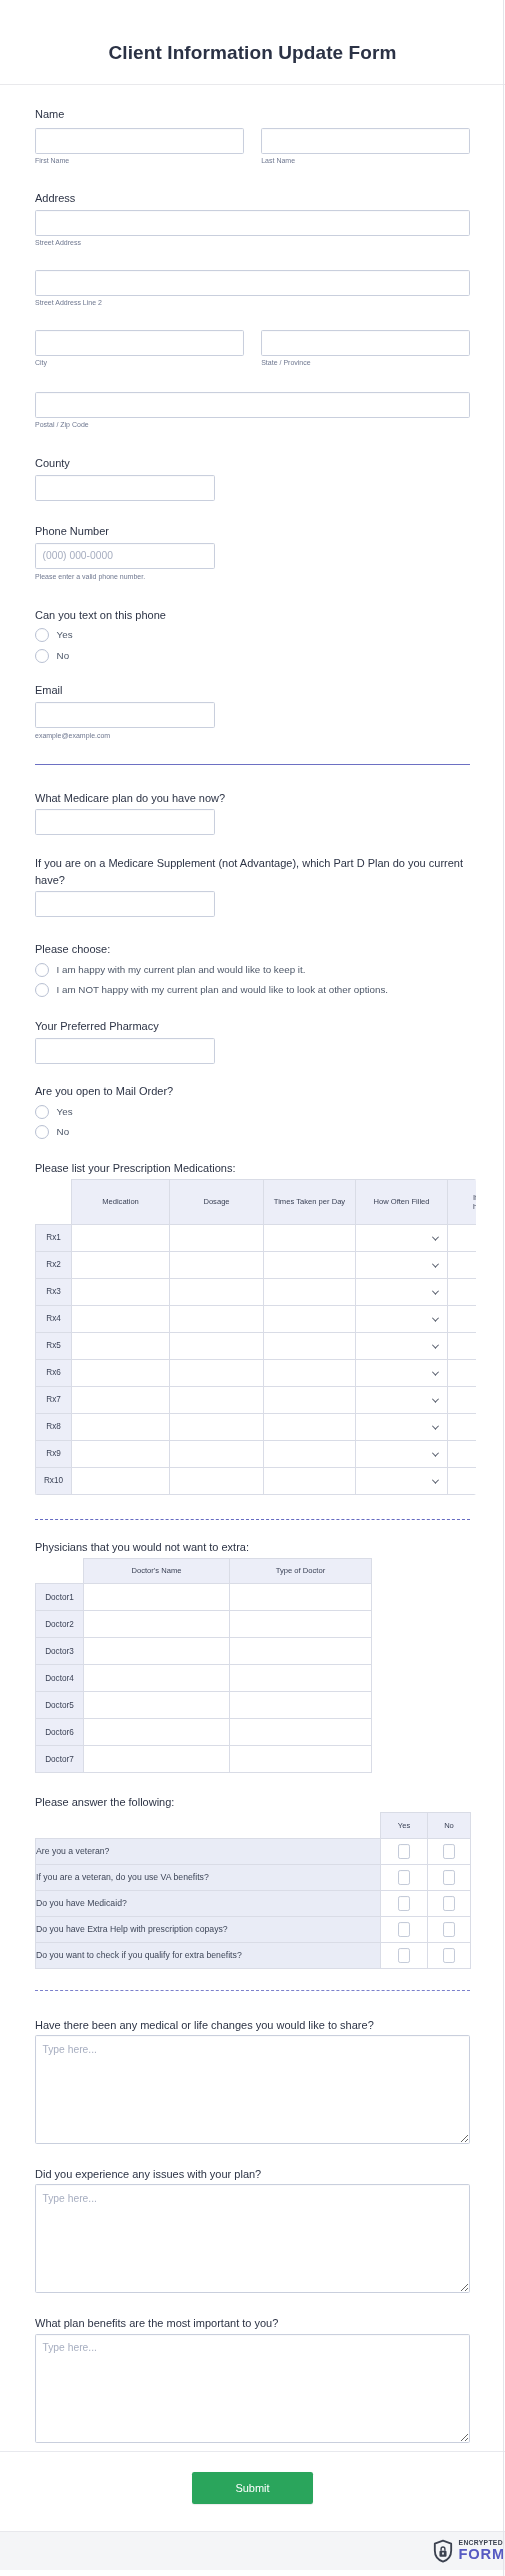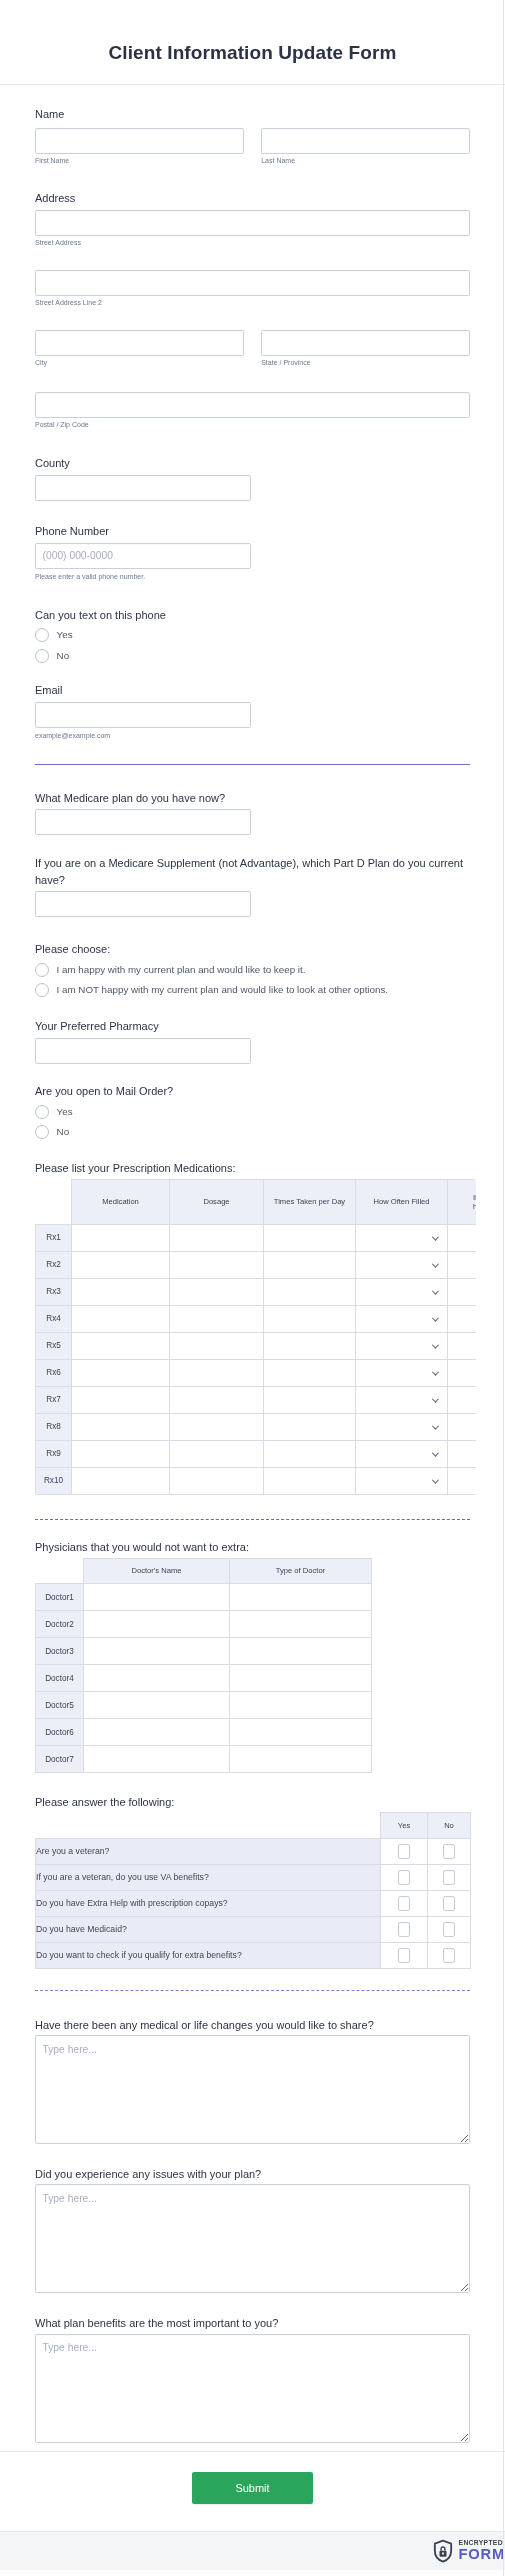--- a/index.html
+++ b/index.html
@@ -21,21 +21,21 @@
     padding-top: 21px;
   }
   .form-title { font-size: 19px; font-weight: 700; color: #2b3245; letter-spacing: 0.1px; }
 
   main { padding: 0 35px 8.7px 35px; }
 
   .q { font-size: 11px; font-weight: 500; color: #2c3345; line-height: 14px; }
   .sub { font-size: 7px; color: #6f7890; line-height: 8.7px; margin-top: 3.3px; }
 
   .inp {
-    display: block; height: 26px; width: 216px;
+    display: block; height: 26px; width: 180px;
     border: 0.5px solid #c9cfdd; border-radius: 1.6px; background: #fff;
     box-shadow: inset 0 0.5px 1.1px rgba(40,50,80,0.05);
     font-family: inherit; font-size: 10.3px; color: #3b4256; padding: 0 6.5px;
     outline: none;
   }
   .inp.w-full { width: 435px; }
   .inp::placeholder { color: #a7aec0; opacity: 1; }
 
   .two-col { display: flex; gap: 17.4px; }
   .two-col .col { flex: 1; }
@@ -429,26 +429,26 @@
         <td class="qcell">Are you a veteran?</td>
         <td class="ckcell"><span class="cbx"></span></td>
         <td class="ckcell"><span class="cbx"></span></td>
       </tr>
       <tr>
         <td class="qcell">If you are a veteran, do you use VA benefits?</td>
         <td class="ckcell"><span class="cbx"></span></td>
         <td class="ckcell"><span class="cbx"></span></td>
       </tr>
       <tr>
+        <td class="qcell">Do you have Medicaid?</td>
+        <td class="ckcell"><span class="cbx"></span></td>
+        <td class="ckcell"><span class="cbx"></span></td>
+      </tr>
+      <tr>
         <td class="qcell">Do you have Extra Help with prescription copays?</td>
-        <td class="ckcell"><span class="cbx"></span></td>
-        <td class="ckcell"><span class="cbx"></span></td>
-      </tr>
-      <tr>
-        <td class="qcell">Do you have Medicaid?</td>
         <td class="ckcell"><span class="cbx"></span></td>
         <td class="ckcell"><span class="cbx"></span></td>
       </tr>
       <tr>
         <td class="qcell">Do you want to check if you qualify for extra benefits?</td>
         <td class="ckcell"><span class="cbx"></span></td>
         <td class="ckcell"><span class="cbx"></span></td>
       </tr>
     </tbody>
       </table>

